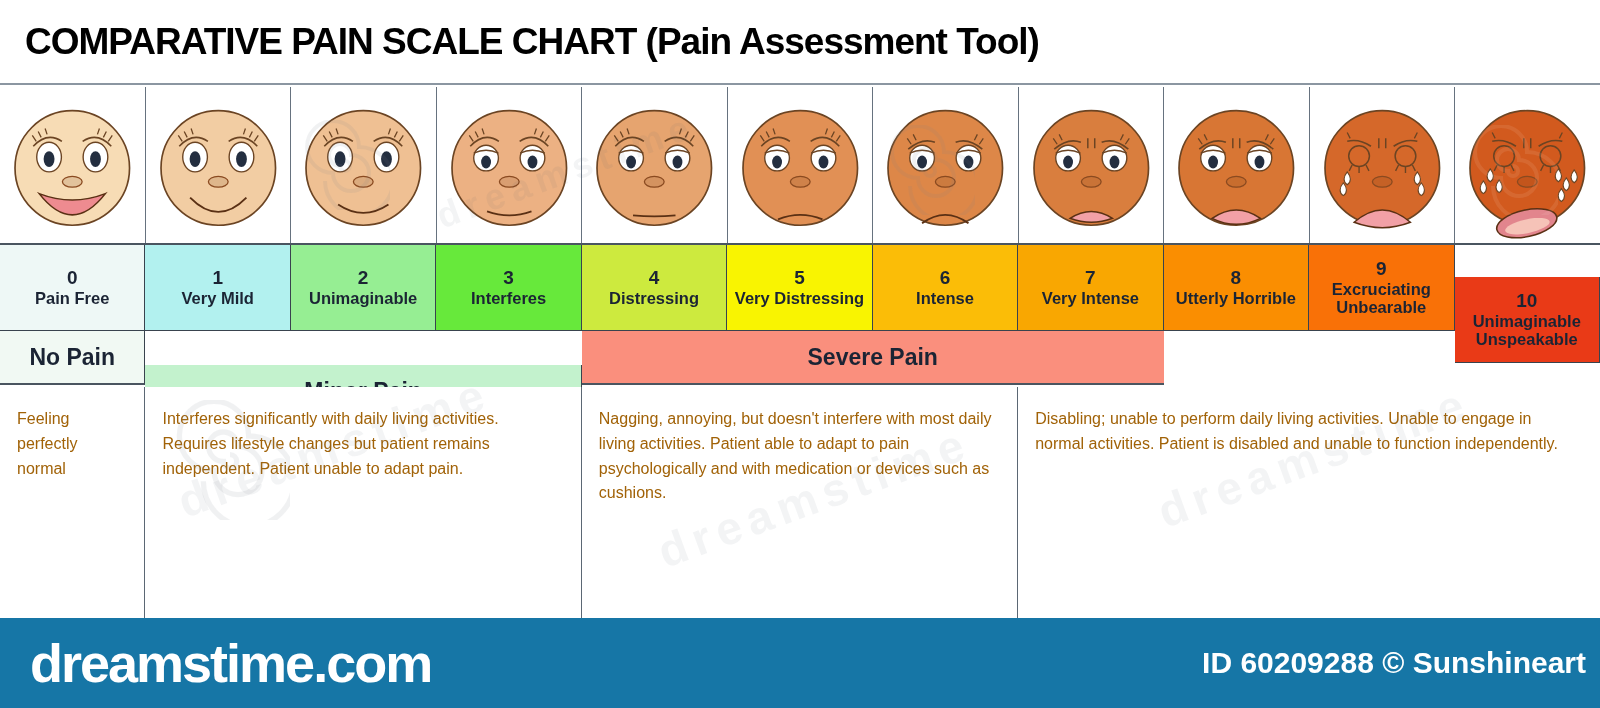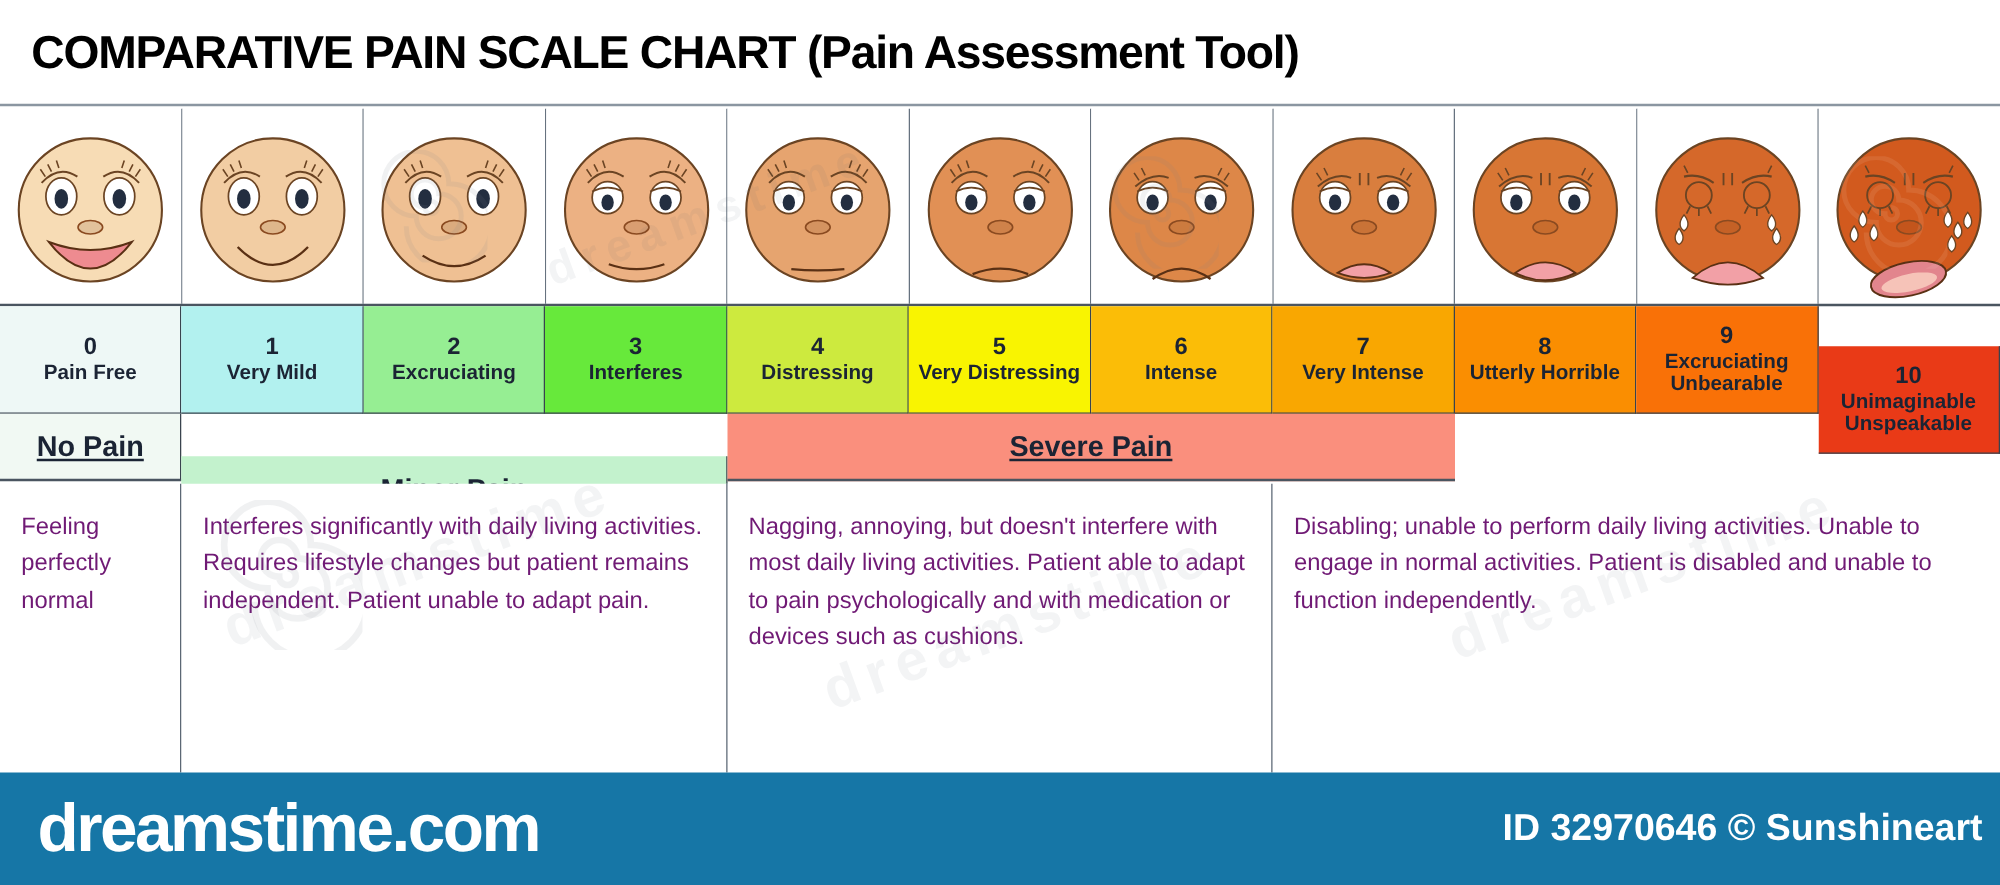--- a/index.html
+++ b/index.html
@@ -41,30 +41,30 @@
   .scell:first-child{border-left:none;}
   .scell .num{font-size:19px;font-weight:bold;line-height:1.15;}
   .scell .lbl{font-size:16.5px;font-weight:bold;line-height:1.12;}
   
   .row-cat{
     position:absolute;left:0;top:331px;width:1600px;height:54px;display:flex;
   }
   .ccell{
     height:100%;border-right:1px solid #39434e;border-bottom:2px solid #4a5560;
     display:flex;align-items:center;justify-content:center;
-    font-size:23px;font-weight:bold;text-align:center;text-decoration:underline;
+    font-size:23px;font-weight:bold;text-align:center;
   }
   .ccell:last-child{border-right:none;justify-content:center;}
   
   .row-desc{
     position:absolute;left:0;top:387px;width:1600px;height:231px;display:flex;background:#fff;
   }
   .dcell{
     height:100%;border-right:1px solid #5b6774;
-    padding:20px 16px 0 17px;font-size:19px;line-height:1.55;color:#701a75;
+    padding:20px 16px 0 17px;font-size:16px;line-height:1.55;color:#a16207;
   }
   .dcell:last-child{border-right:none;}
   .span1{width:9.0909%;}
   .span3{width:27.2727%;}
   .span4{width:36.3637%;}
   
   .footer{
     position:absolute;left:0;top:618px;width:1600px;height:90px;
     display:flex;align-items:center;justify-content:space-between;
     padding:0 14px 0 30px;background:#1676a6;
@@ -264,21 +264,21 @@
     <div class="scell" style="background-color: rgb(238, 248, 246);">
       <div class="num">0</div>
       <div class="lbl">Pain Free</div>
     </div>
     <div class="scell" style="background-color: rgb(178, 241, 239);">
       <div class="num">1</div>
       <div class="lbl">Very Mild</div>
     </div>
     <div class="scell" style="background-color: rgb(150, 238, 147);">
       <div class="num">2</div>
-      <div class="lbl">Excruciating</div>
+      <div class="lbl">Unimaginable</div>
     </div>
     <div class="scell" style="background-color: rgb(103, 233, 59);">
       <div class="num">3</div>
       <div class="lbl">Interferes</div>
     </div>
     <div class="scell" style="background-color: rgb(205, 234, 62);">
       <div class="num">4</div>
       <div class="lbl">Distressing</div>
     </div>
     <div class="scell" style="background-color: rgb(249, 244, 1);">
@@ -338,16 +338,16 @@
   </svg>
   <svg class="wm-spiral" style="left:1468px;top:125px;width:90px;height:90px;" viewBox="0 0 90 90">
     <path d="M45,41 a5,5 0 1,1 -5,5 a11,11 0 1,1 11,-11 a18,18 0 1,1 -18,18 a26,26 0 1,1 26,-26 a34,34 0 1,1 -34,34" fill="none" stroke="#fadfd2" stroke-width="4"></path>
   </svg>
   <svg class="wm-spiral" style="left:170px;top:400px;width:120px;height:120px;" viewBox="0 0 90 90">
     <path d="M45,41 a5,5 0 1,1 -5,5 a11,11 0 1,1 11,-11 a18,18 0 1,1 -18,18 a26,26 0 1,1 26,-26 a34,34 0 1,1 -34,34" fill="none" stroke="#7a828c" stroke-width="4"></path>
   </svg>
 
   <div class="footer" style="background-color: rgb(22, 118, 166);">
     <div class="logo">dreamstime.com</div>
-    <div class="credit">ID 32970646 © Sunshineart</div>
+    <div class="credit">ID 60209288 © Sunshineart</div>
   </div>
 
 </div>
 
 </body></html>

